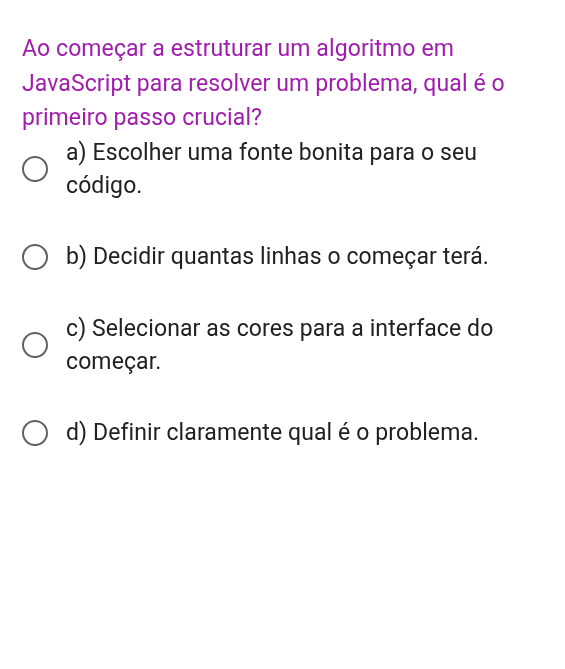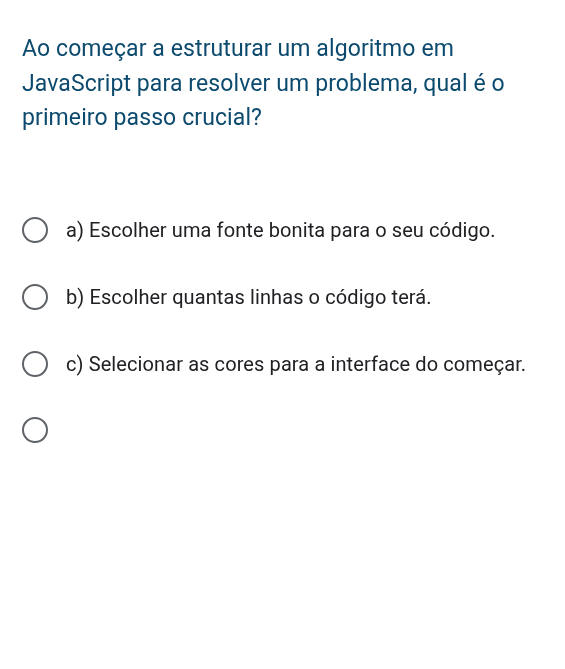--- a/index.html
+++ b/index.html
@@ -12,22 +12,21 @@
       background: #ffffff;
       width: 565px;
       height: 669px;
       padding: 32px 22px;
       color: #202124;
     }
     .question {
       font-size: 23px;
       line-height: 1.5;
       font-weight: 400;
-      color: #0c4a6e;
-      margin-bottom: 80px;
+      color: #a21caf;
       letter-spacing: 0.1px;
     }
     .options {
       display: flex;
       flex-direction: column;
       gap: 38px;
     }
     .option {
       display: flex;
       align-items: center;
@@ -37,40 +36,41 @@
     .radio {
       width: 26px;
       height: 26px;
       min-width: 26px;
       border: 2.5px solid #5f6368;
       border-radius: 50%;
       background: #ffffff;
       flex-shrink: 0;
     }
     .option-label {
-      font-size: 20px;
+      font-size: 23px;
       line-height: 1.45;
       color: #202124;
       letter-spacing: 0.1px;
     }
   </style>
 </head>
 <body>
 
 <div class="question">Ao começar a estruturar um algoritmo em JavaScript para resolver um problema, qual é o primeiro passo crucial?</div>
 
 <div class="options">
   <div class="option">
     <div class="radio"></div>
     <div class="option-label">a) Escolher uma fonte bonita para o seu código.</div>
   </div>
   <div class="option">
     <div class="radio"></div>
-    <div class="option-label">b) Escolher quantas linhas o código terá.</div>
+    <div class="option-label">b) Decidir quantas linhas o começar terá.</div>
   </div>
   <div class="option">
     <div class="radio"></div>
     <div class="option-label">c) Selecionar as cores para a interface do começar.</div>
   </div>
   <div class="option">
     <div class="radio"></div>
+    <div class="option-label">d) Definir claramente qual é o problema.</div>
   </div>
 </div>
 
 </body></html>

